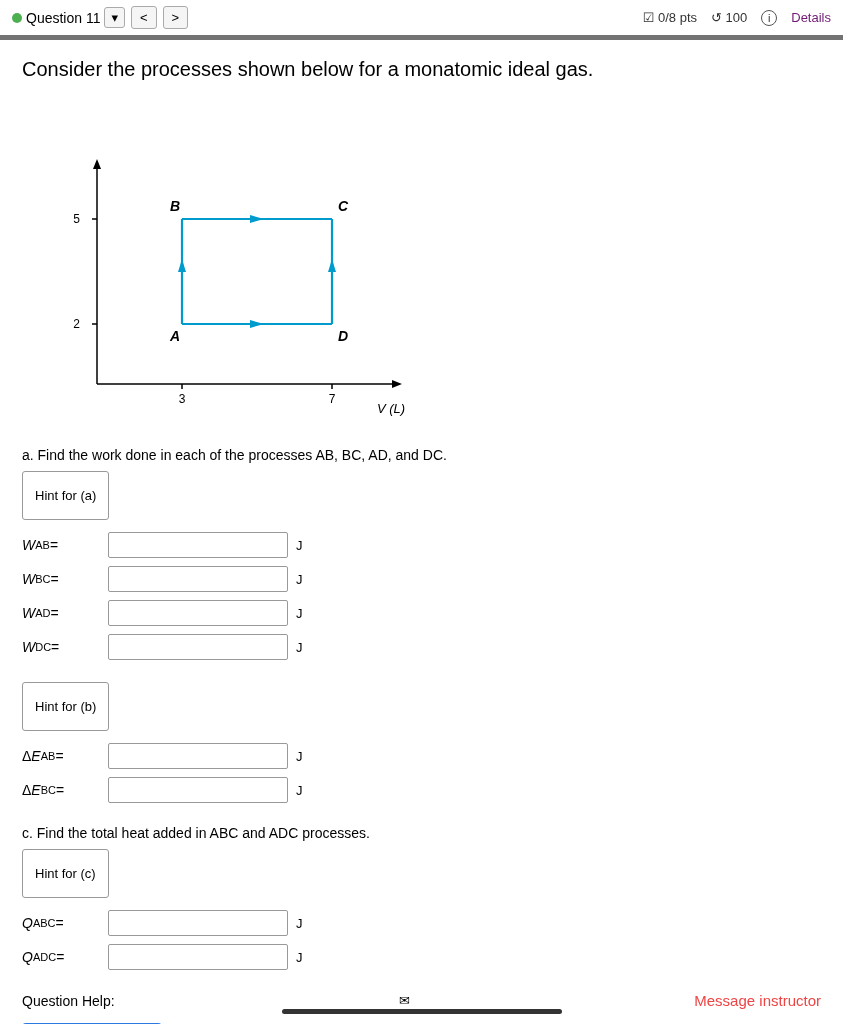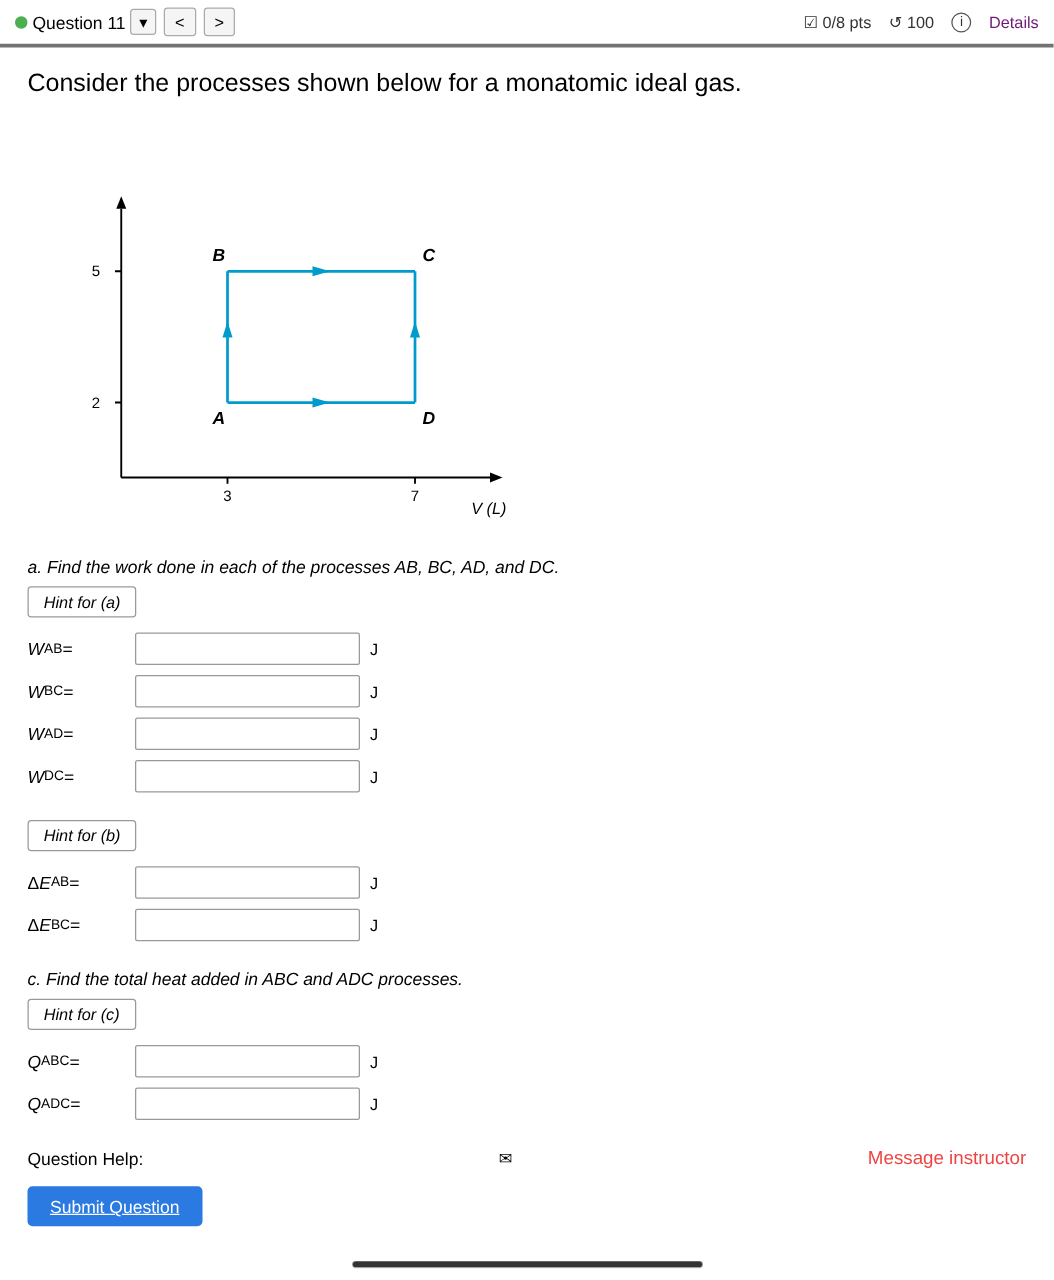--- a/index.html
+++ b/index.html
@@ -10,21 +10,21 @@
       color: #000;
       width: 843px;
       min-height: 1024px;
     }
 
     
     .top-bar {
       display: flex;
       align-items: center;
       justify-content: space-between;
-      border-bottom: 3px solid #737373;
+      border-bottom: 5px solid #737373;
       padding: 6px 12px;
       background: #fff;
     }
     .top-bar-left {
       display: flex;
       align-items: center;
       gap: 6px;
     }
     .question-selector {
       display: flex;
@@ -92,32 +92,30 @@
       height: 340px;
     }
 
     
     .part-section {
       margin-bottom: 22px;
     }
     .part-label {
       font-size: 14px;
       margin-bottom: 8px;
-      font-style: italic;
     }
     .hint-btn {
       background: #fff;
       border: 1px solid #999;
       border-radius: 3px;
-      padding: 4px 12px;
+      padding: 16px 12px;
       font-size: 13px;
       cursor: pointer;
       margin-bottom: 12px;
       display: inline-block;
-      font-style: italic;
     }
 
     
     .input-row {
       display: flex;
       align-items: center;
       margin-bottom: 8px;
       gap: 6px;
     }
     .eq-label {

